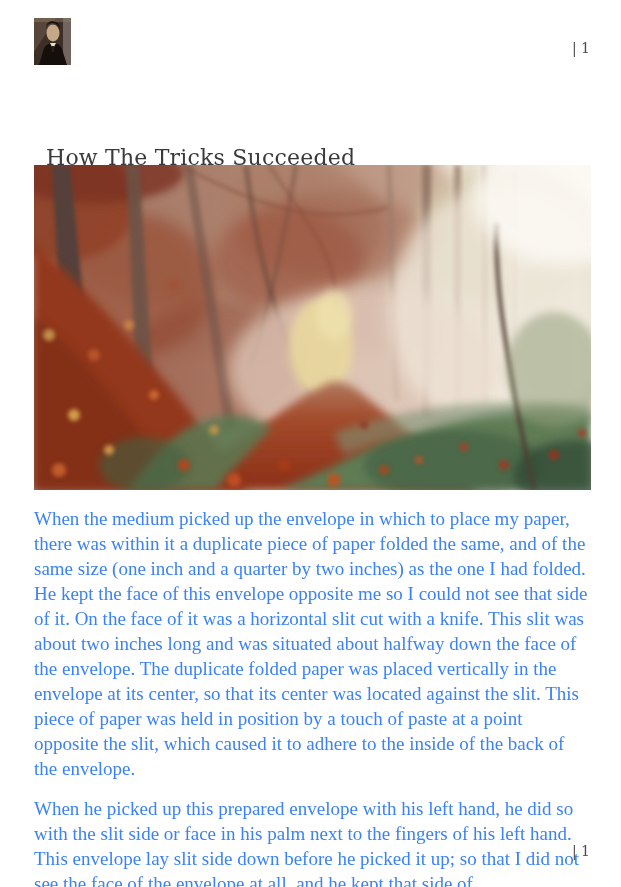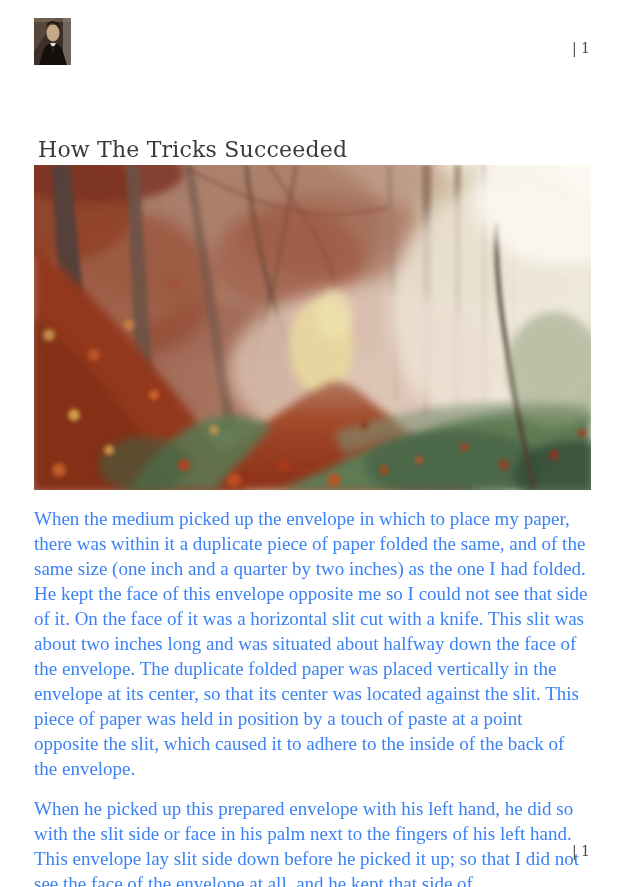--- a/index.html
+++ b/index.html
@@ -17,21 +17,21 @@
   .portrait svg{display:block;width:100%;height:100%;}
   .pgnum{
     position:absolute;right:31px;
     font-family:"DejaVu Serif", serif;
     font-size:14px;color:#4a4a4a;line-height:1;
     text-align:right;
   }
   .pgnum.top{top:41px;}
   .pgnum.bottom{top:844px;}
   .title{
-    position:absolute;left:34px;top:132px;margin:4px;
+    position:absolute;left:34px;top:132px;margin:12px;
     font-family:"DejaVu Serif", serif;
     font-size:22px;font-weight:400;color:#3a3a3a;line-height:1.25;
     letter-spacing:0.2px;
   }
   .photo{
     position:absolute;left:34px;top:165px;margin:0;
     width:557px;height:325px;
     overflow:hidden;background:#d8c2b0;
   }
   .photo svg{display:block;width:557px;height:325px;}

